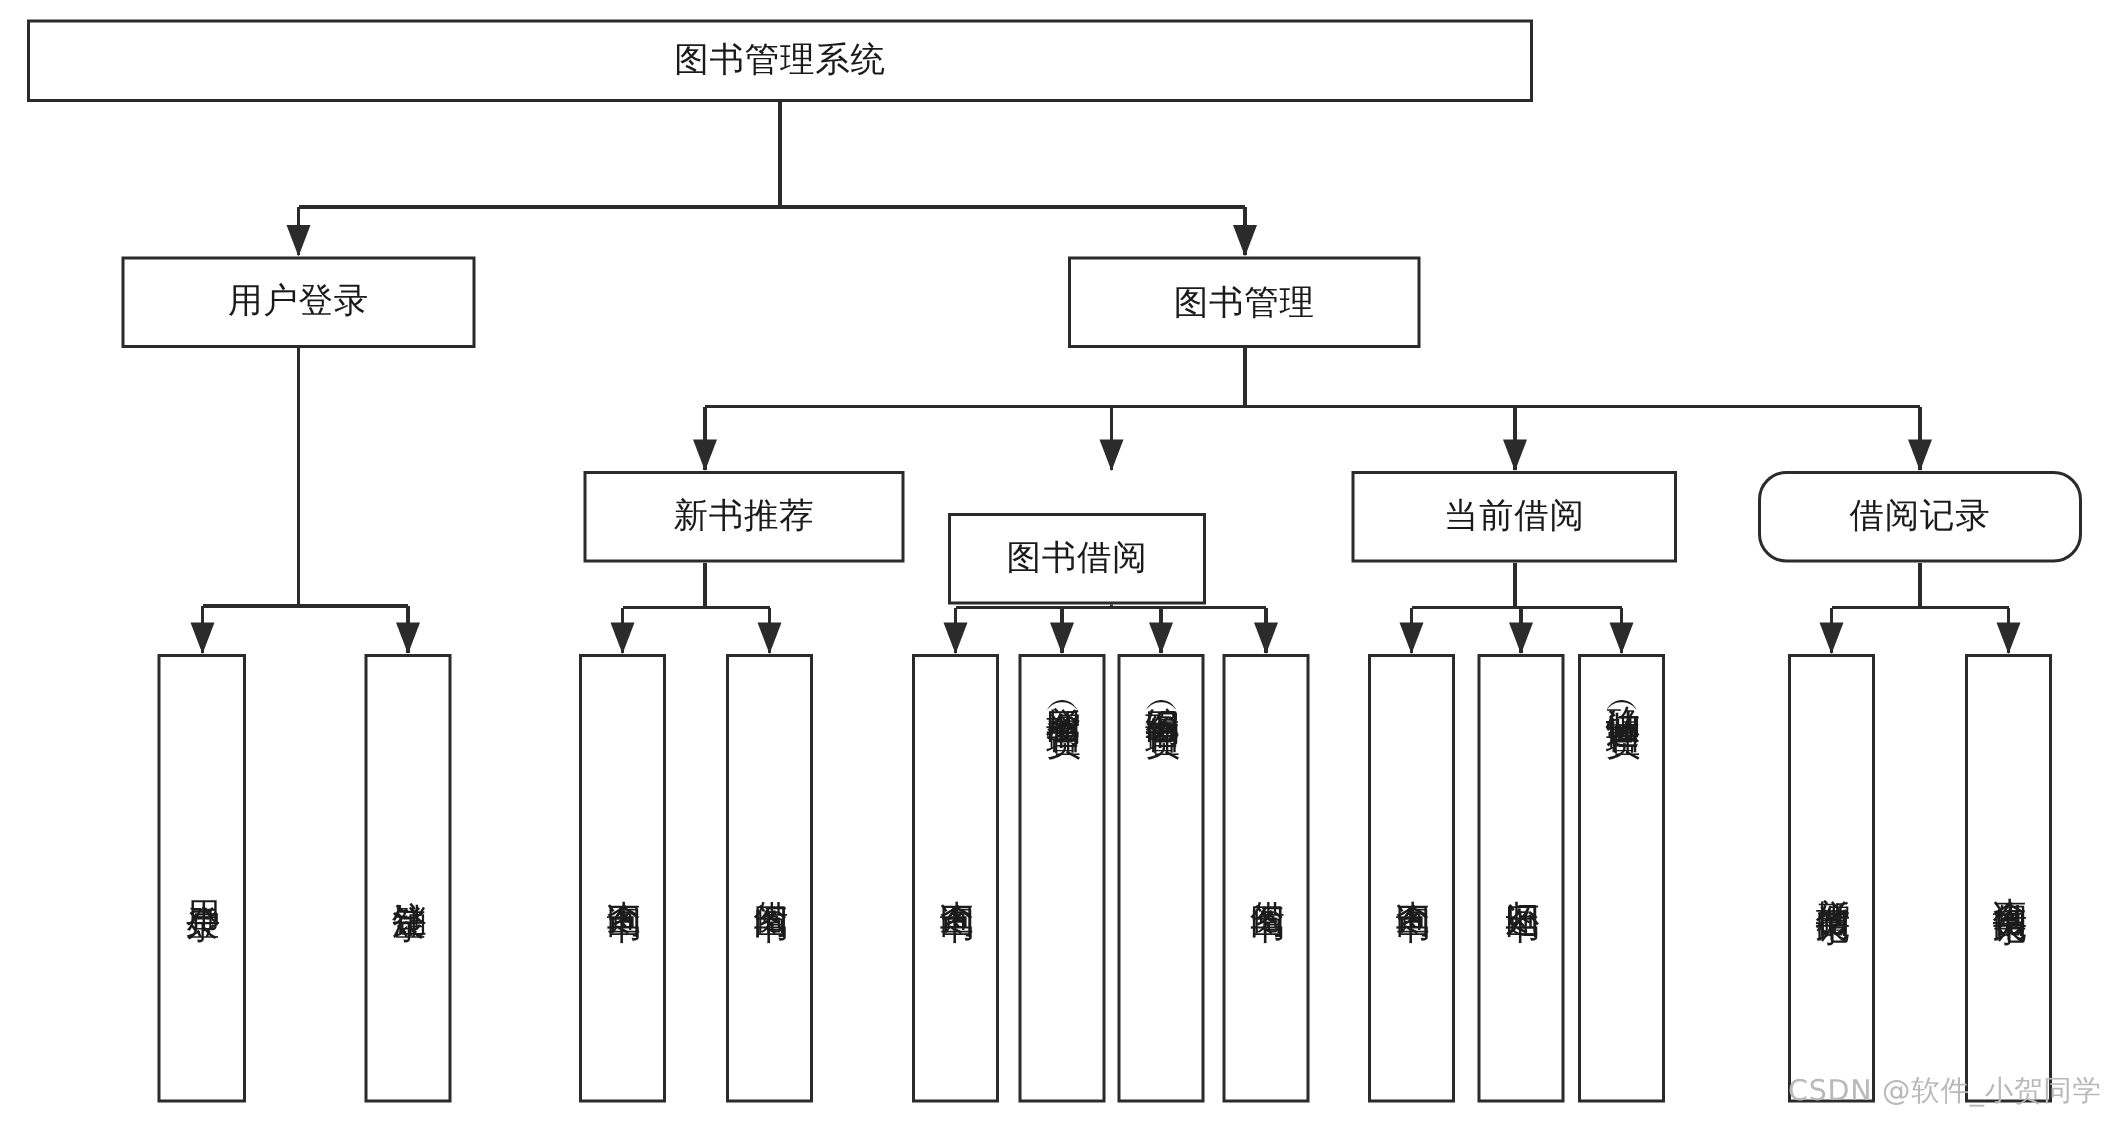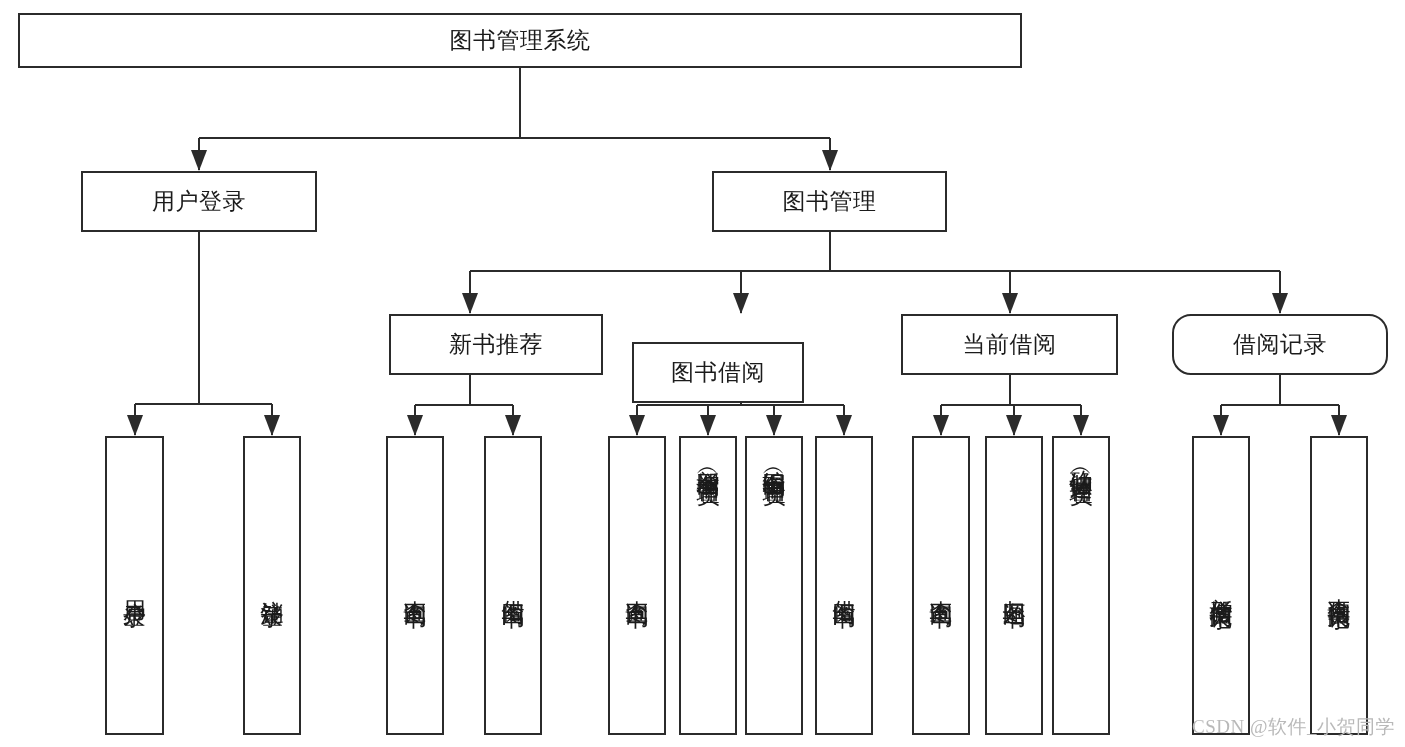--- a/index.html
+++ b/index.html
@@ -177,14 +177,14 @@
       <div class="node vertical" style="left: 1052px; top: 436px; width: 58px; height: 299px;">
         <span class="node-label">确认归还（管理员）</span>
       </div>
       <div class="node vertical centered" style="left: 1192px; top: 436px; width: 58px; height: 299px;">
         <span class="node-label">新增借阅记录</span>
       </div>
       <div class="node vertical centered" style="left: 1310px; top: 436px; width: 58px; height: 299px;">
         <span class="node-label">查询借阅记录</span>
       </div>
     </div>
-  <div class="watermark" id="watermark" style="left: 1192px; top: 714px; font-family: Liberation Serif, serif;">CSDN @软件_小贺同学</div>
+  <div class="watermark" id="watermark" style="left: 1192px; top: 714px;">CSDN @软件_小贺同学</div>
 </div>
 
 </body></html>

